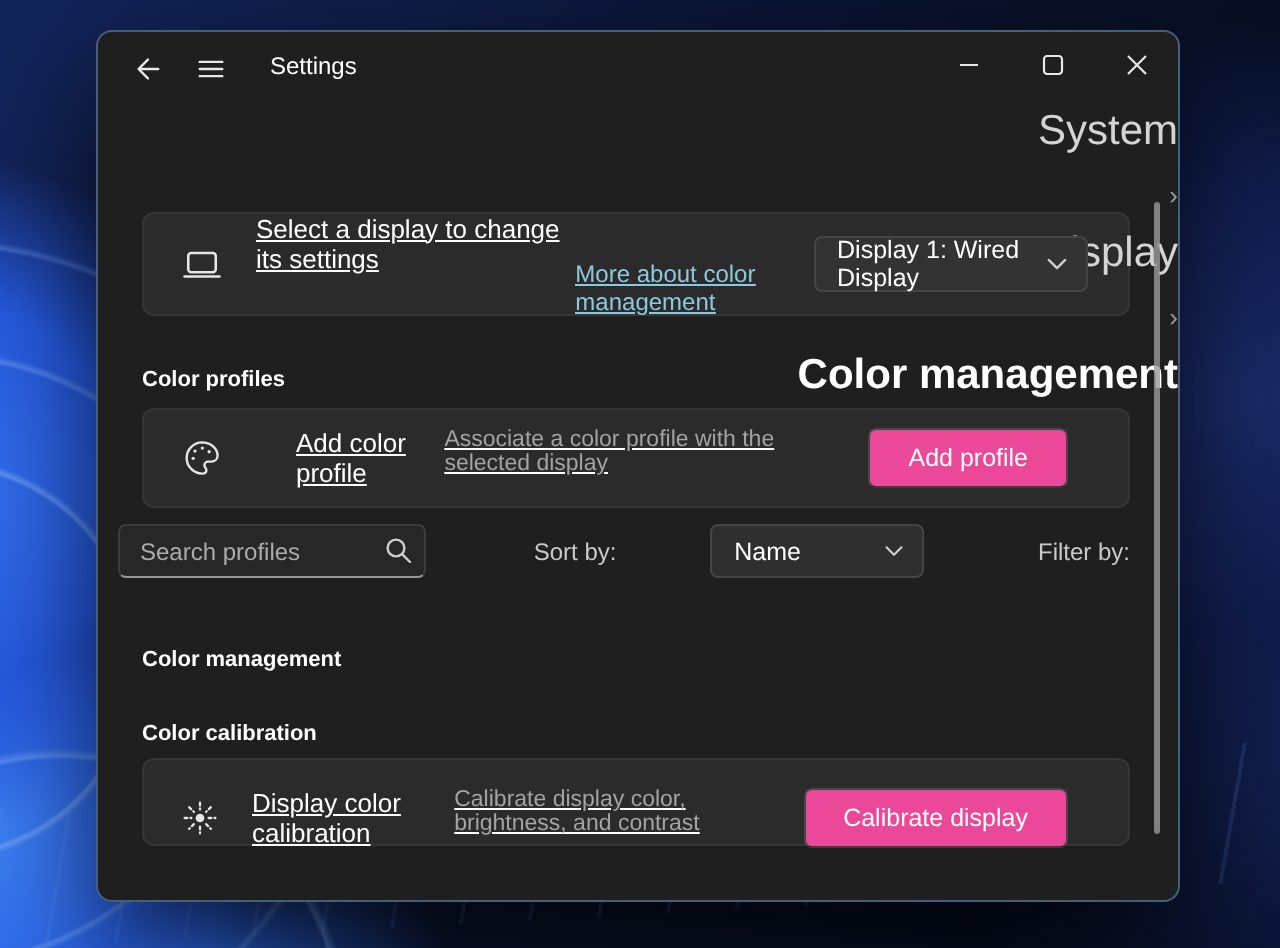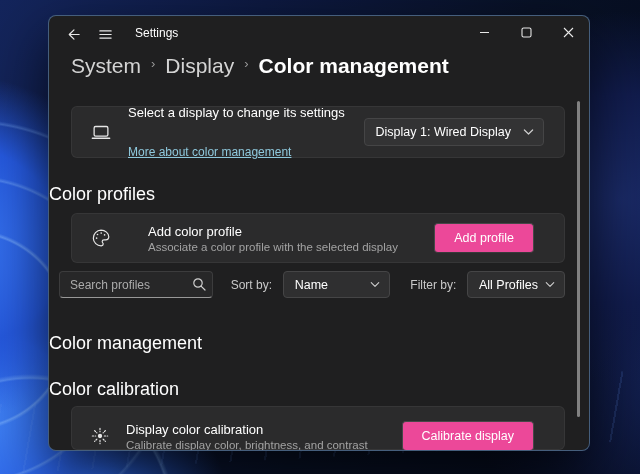--- a/index.html
+++ b/index.html
@@ -30,43 +30,43 @@
     background:#1f1f20; border-radius:8px; border:1px solid rgba(108,158,216,.5);
     box-shadow:0 24px 55px rgba(0,0,0,.65); overflow:hidden; color:#fff; }
 
   .titlebar { display:flex; align-items:flex-start; height:36px; padding-left:8px; }
   .tb-btn { width:32px; height:32px; margin-top:2px; display:flex; align-items:center; justify-content:center;
     background:transparent; border:0; color:#e8e8e8; border-radius:4px; cursor:pointer; }
   .tb-title { font-size:12px; color:#fff; margin-left:14px; margin-top:10px; }
   .tb-controls { margin-left:auto; display:flex; }
   .ctl { width:42px; height:33px; display:flex; align-items:center; justify-content:center; background:transparent; border:0; color:#e8e8e8; cursor:pointer; }
 
-  .breadcrumb { display:flex; align-items:flex-start; gap:10px; padding:2px 0 0 22px; font-size:21px; height:38px; }
+  .breadcrumb { display:flex; align-items:flex-end; gap:10px; padding:2px 0 0 22px; font-size:21px; height:38px;flex-direction:column; }
   .crumb { color:#d4d4d4; cursor:pointer; }
   .crumb.current { color:#ffffff; font-weight:700; }
   .crumb-sep { color:#9a9a9a; font-size:13px; padding-top:2px; }
 
   .card { margin:0 24px 0 22px; background:#2b2b2c; border:1px solid rgba(255,255,255,.055); border-radius:6px;
     display:flex; align-items:center; }
   .card-icon { flex:none; color:#e6e6e6; margin-right:16px; display:flex; align-items:center; }
-  .card-text { display:flex; flex-direction:column; gap:2px; }
+  .card-text { display:flex; flex-direction:row; gap:2px;text-decoration:underline; }
   .card-title { font-size:13px; color:#fff; }
   .card-sub { font-size:11.5px; color:#a3a3a3; }
   .card-link { font-size:12px; color:#8ec8dc; text-decoration:underline; cursor:pointer;margin-top:23px; }
 
   .card1 { margin-top:16px; height:52px; padding:0 20px 0 18px; }
   .card2 { height:50px; padding:0 30px 0 18px;gap:20px; }
   .card3 { margin-top:6px; height:44px; padding:16px 30px 0 18px; }
 
   .dd { height:28px; background:#333334; border:1px solid #454546; border-radius:4px;
     display:flex; align-items:center; padding:0 9px 0 11px; font-size:12.5px; color:#fff; gap:12px; cursor:pointer; }
   .dd .chev { display:flex; color:#cfcfcf; }
   .dd.right { margin-left:auto; }
 
-  .section-h { font-size:18px; font-weight:400; color:#fff; }
+  .section-h { margin-left:22px; font-size:11px; font-weight:700; color:#fff; }
   .sh-profiles { margin-top:26px; margin-bottom:8px; }
   .sh-mgmt { margin-top:35px; }
   .sh-calib { margin-top:25px; }
 
   .toolbar { display:flex; align-items:center; margin:8px 24px 0 10px; height:27px;justify-content:space-between; }
   .search { position:relative; width:154px; height:27px; flex:none; }
   .search input { width:100%; height:100%; background:#272728; border:1px solid #3c3c3d; border-bottom:1px solid #989898;
     border-radius:4px; color:#e8e8e8; font-size:12px; padding:0 26px 0 10px; outline:none; font-family:inherit; }
   .search input::placeholder { color:#ababab; }
   .search-ic { position:absolute; right:7px; top:6px; color:#cfcfcf; pointer-events:none; }
@@ -198,28 +198,20 @@
       <span class="tb-label lbl-sort">Sort by:</span>
       <div class="dd small sort">
         <span>Name</span>
         <span class="chev">
           <svg width="10" height="7" viewBox="0 0 12 8" fill="none" stroke="currentColor" stroke-width="1.3" stroke-linecap="round" stroke-linejoin="round">
               <path d="M1.5 1.8 6 6.2l4.5-4.4"></path>
             </svg>
         </span>
       </div>
       <span class="tb-label lbl-filter">Filter by:</span>
-      <div class="dd small filter">
-        <span>All Profiles</span>
-        <span class="chev">
-          <svg width="10" height="7" viewBox="0 0 12 8" fill="none" stroke="currentColor" stroke-width="1.3" stroke-linecap="round" stroke-linejoin="round">
-              <path d="M1.5 1.8 6 6.2l4.5-4.4"></path>
-            </svg>
-        </span>
-      </div>
     </div>
 
     <div class="section-h sh-mgmt">Color management</div>
 
     <div class="section-h sh-calib">Color calibration</div>
 
     <div class="card card3">
       <span class="card-icon">
         <svg width="20" height="20" viewBox="0 0 24 24" fill="none" stroke="currentColor" stroke-width="1.4" stroke-linecap="round">
           <circle cx="12" cy="12" r="2.6" fill="currentColor" stroke="none"></circle>

